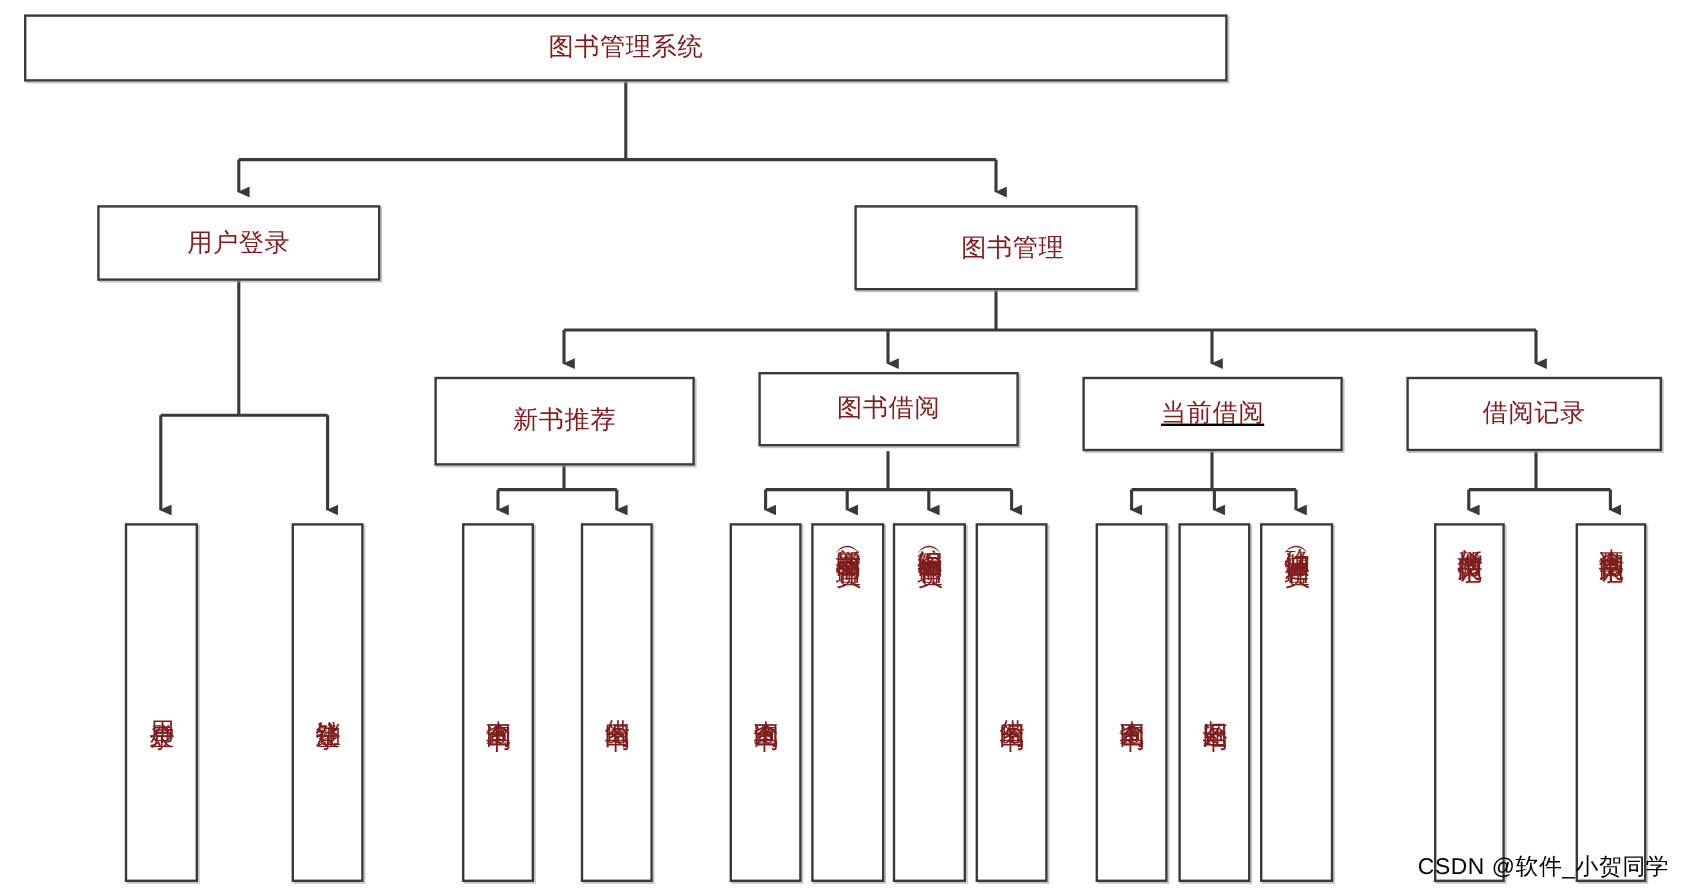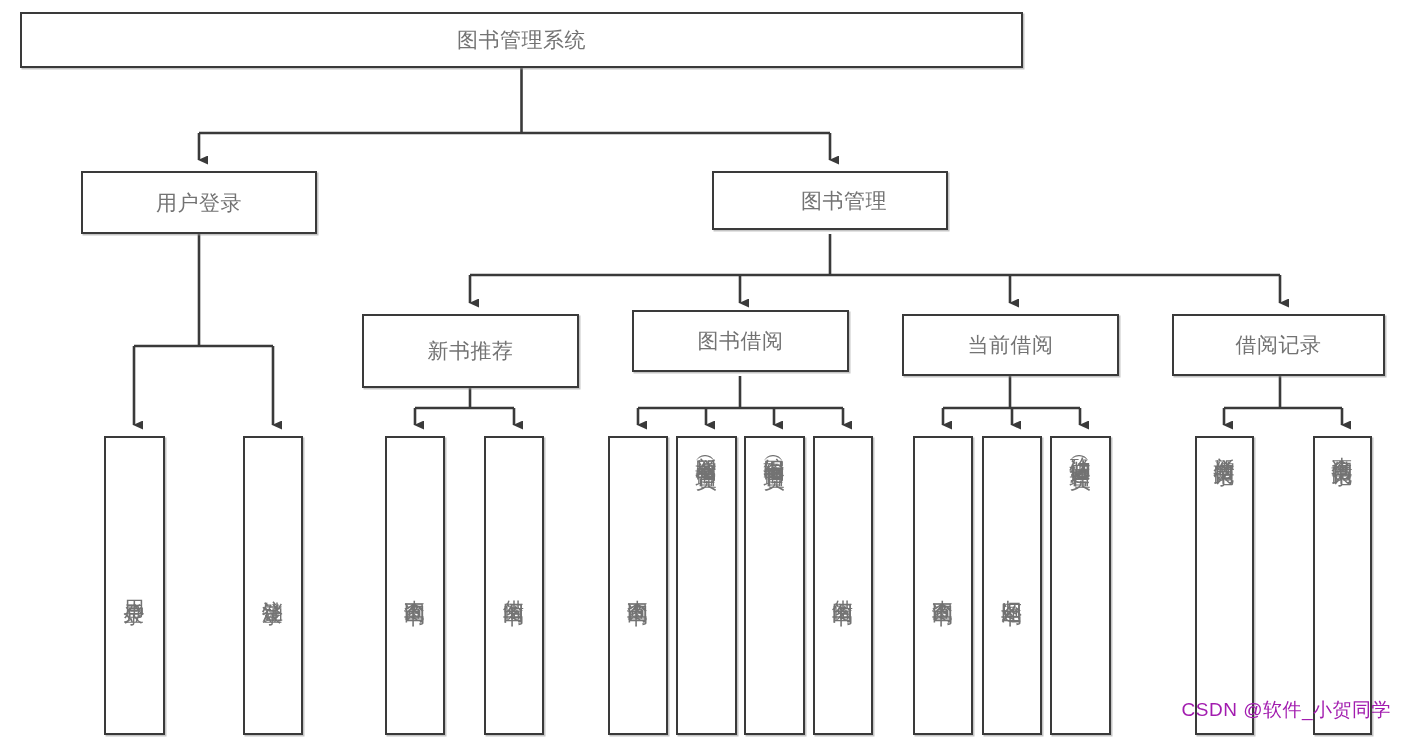--- a/index.html
+++ b/index.html
@@ -28,21 +28,21 @@
     position: absolute;
     box-sizing: border-box;
     background: #ffffff;
     border: 2.5px solid #3a3a3a;
     display: flex;
     align-items: center;
     justify-content: center;
     box-shadow: 1.5px 1.5px 0 0 rgba(150,150,150,0.55);
   }
   .node-label {
-    color: #737373;
+    color: #7f1d1d;
     font-size: 21px;
     line-height: 1.22;
     letter-spacing: 0.5px;
     white-space: nowrap;
     text-align: center;
     user-select: none;
   }
   .node.leaf .node-label {
     writing-mode: vertical-rl;
     text-orientation: upright;
@@ -58,22 +58,22 @@
   }
   .node.leaf.tall-text {
     align-items: flex-start;
   }
   .node.leaf.short-text {
     align-items: center;
   }
   #watermark {
     position: absolute;
     right: 14px;
-    bottom: 24px;
-    color: #a21caf;
+    bottom: 12px;
+    color: #000000;
     font-size: 19px;
     letter-spacing: 0.5px;
     white-space: nowrap;
     user-select: none;
   }
 </style>
 </head>
 <body>
 
 <div id="canvas">
@@ -128,31 +128,31 @@
     </g>
   </svg>
 
   <div class="node" id="n-root" style="left: 20px; top: 12px; width: 1003px; height: 56px;">
     <span class="node-label">图书管理系统</span>
   </div>
 
   <div class="node" id="n-l2-0" style="left: 81px; top: 171px; width: 236px; height: 63px;">
     <span class="node-label">用户登录</span>
   </div>
-  <div class="node" id="n-l2-1" style="left: 712px; top: 171px; width: 236px; height: 59px; padding-left: 28px;">
+  <div class="node" id="n-l2-1" style="left: 712px; top: 171px; width: 236px; height: 71px; padding-left: 28px;">
     <span class="node-label">图书管理</span>
   </div>
 
   <div class="node" id="n-l3-0" style="left: 362px; top: 314px; width: 217px; height: 74px;">
     <span class="node-label">新书推荐</span>
   </div>
   <div class="node" id="n-l3-1" style="left: 632px; top: 310px; width: 217px; height: 62px;">
     <span class="node-label">图书借阅</span>
   </div>
-  <div class="node" id="n-l3-2" style="left: 902px; top: 314px; width: 217px; height: 62px;">
+  <div class="node" id="n-l3-2" style="left: 902px; top: 314px; width: 217px; height: 62px; text-decoration: underline;">
     <span class="node-label">当前借阅</span>
   </div>
   <div class="node" id="n-l3-3" style="left: 1172px; top: 314px; width: 213px; height: 62px;">
     <span class="node-label">借阅记录</span>
   </div>
 
   <div class="node leaf short-text" id="n-lf-0" style="left: 104px; top: 436px; width: 61px; height: 299px;">
     <span class="node-label">用户登录</span>
   </div>
   <div class="node leaf short-text" id="n-lf-1" style="left: 243px; top: 436px; width: 60px; height: 299px;">

